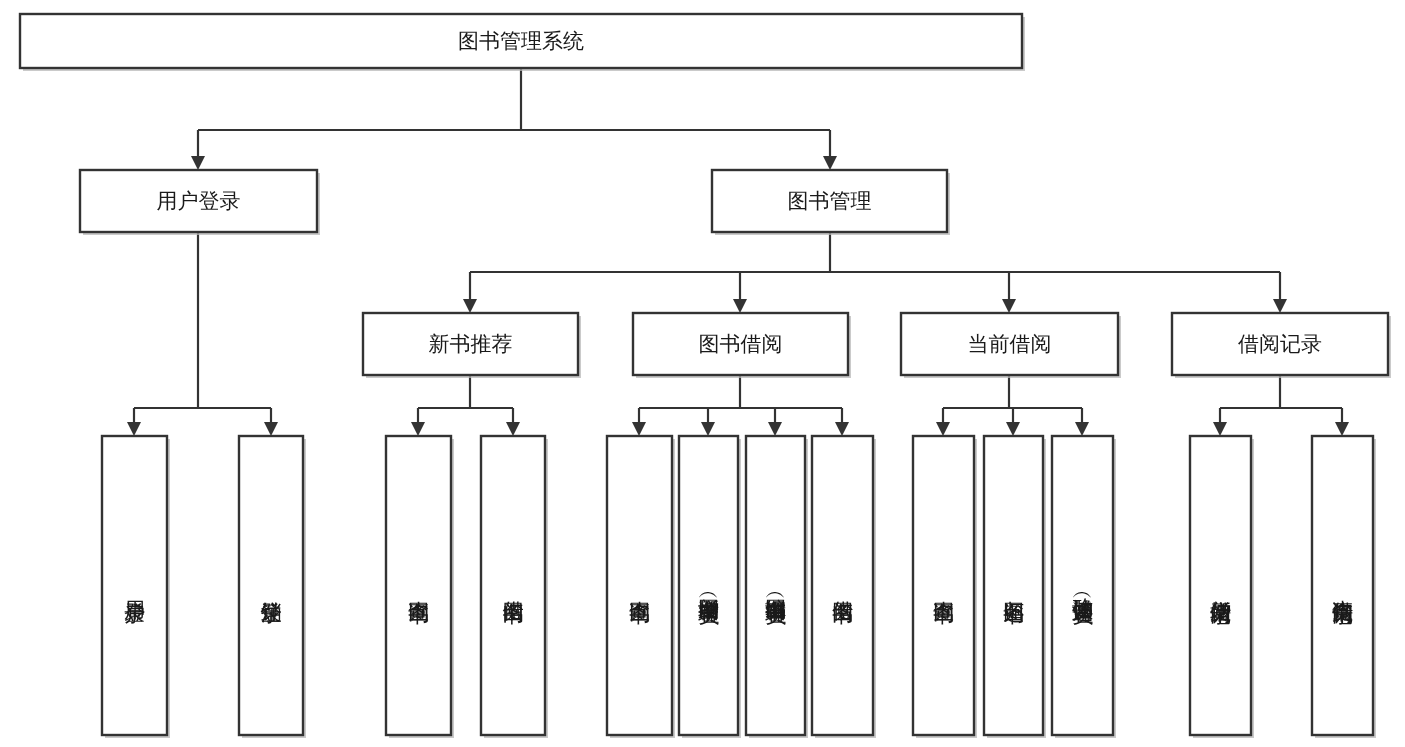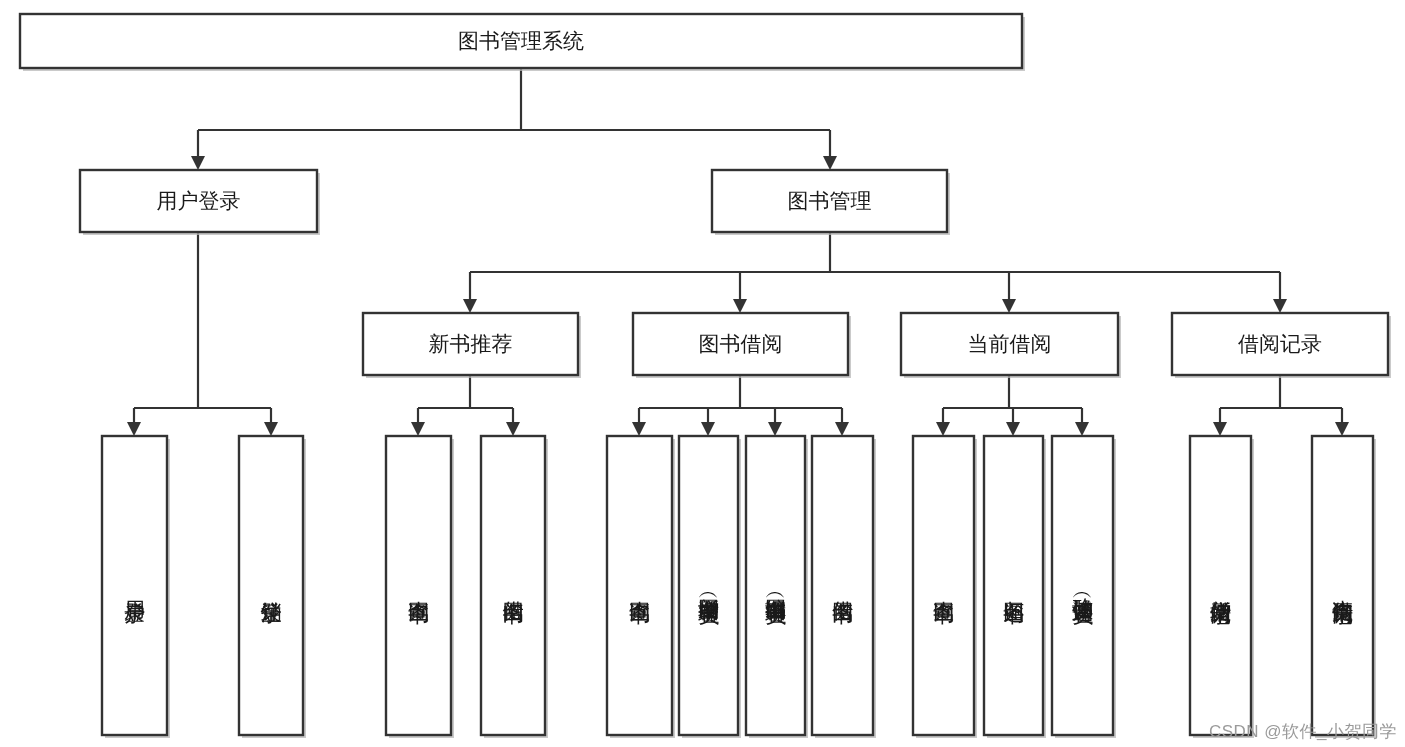--- a/index.html
+++ b/index.html
@@ -280,14 +280,13 @@
       <div class="leaf-label-wrap" style="left: 1052px; top: 436px; width: 61px; height: 299px;">
         <span class="leaf-label">确认归还（管理员）</span>
       </div>
       <div class="leaf-label-wrap" style="left: 1190px; top: 436px; width: 61px; height: 299px;">
         <span class="leaf-label">新增借阅记录</span>
       </div>
       <div class="leaf-label-wrap" style="left: 1312px; top: 436px; width: 61px; height: 299px;">
         <span class="leaf-label">查询借阅记录</span>
       </div>
     </div>
-  <div class="watermark">CSDN @软件_小贺同学</div>
 </div>
 
 </body></html>

